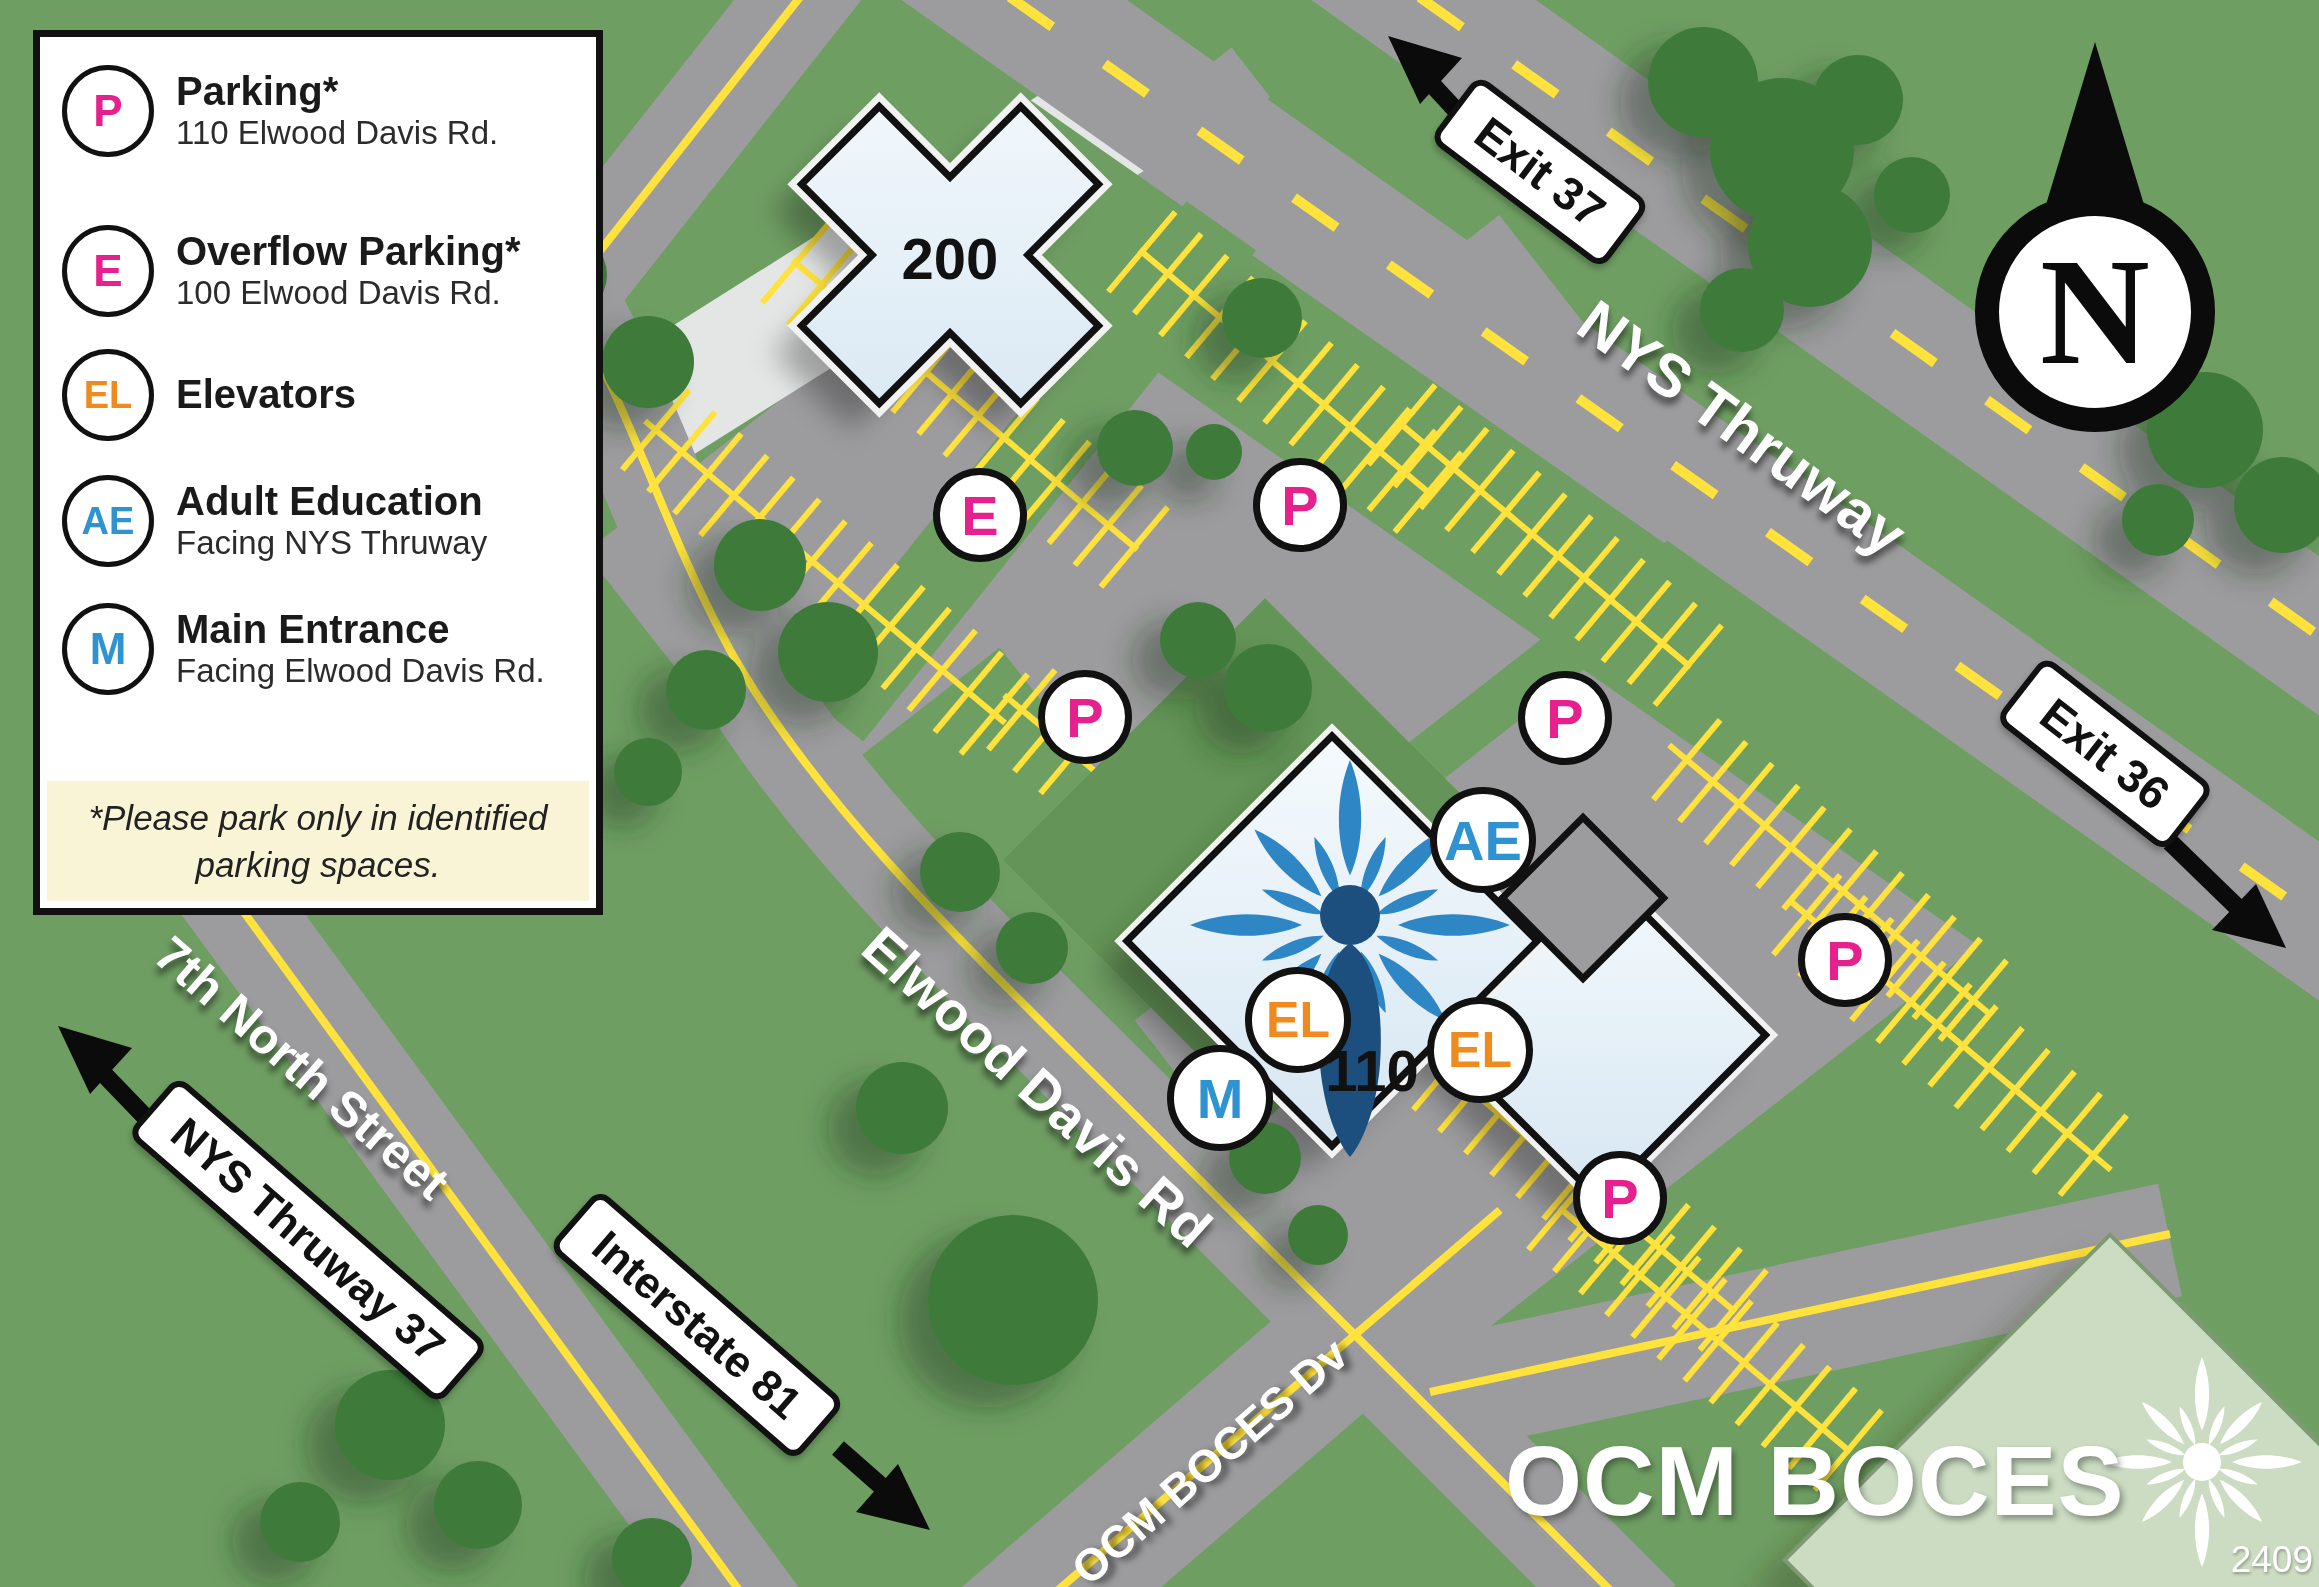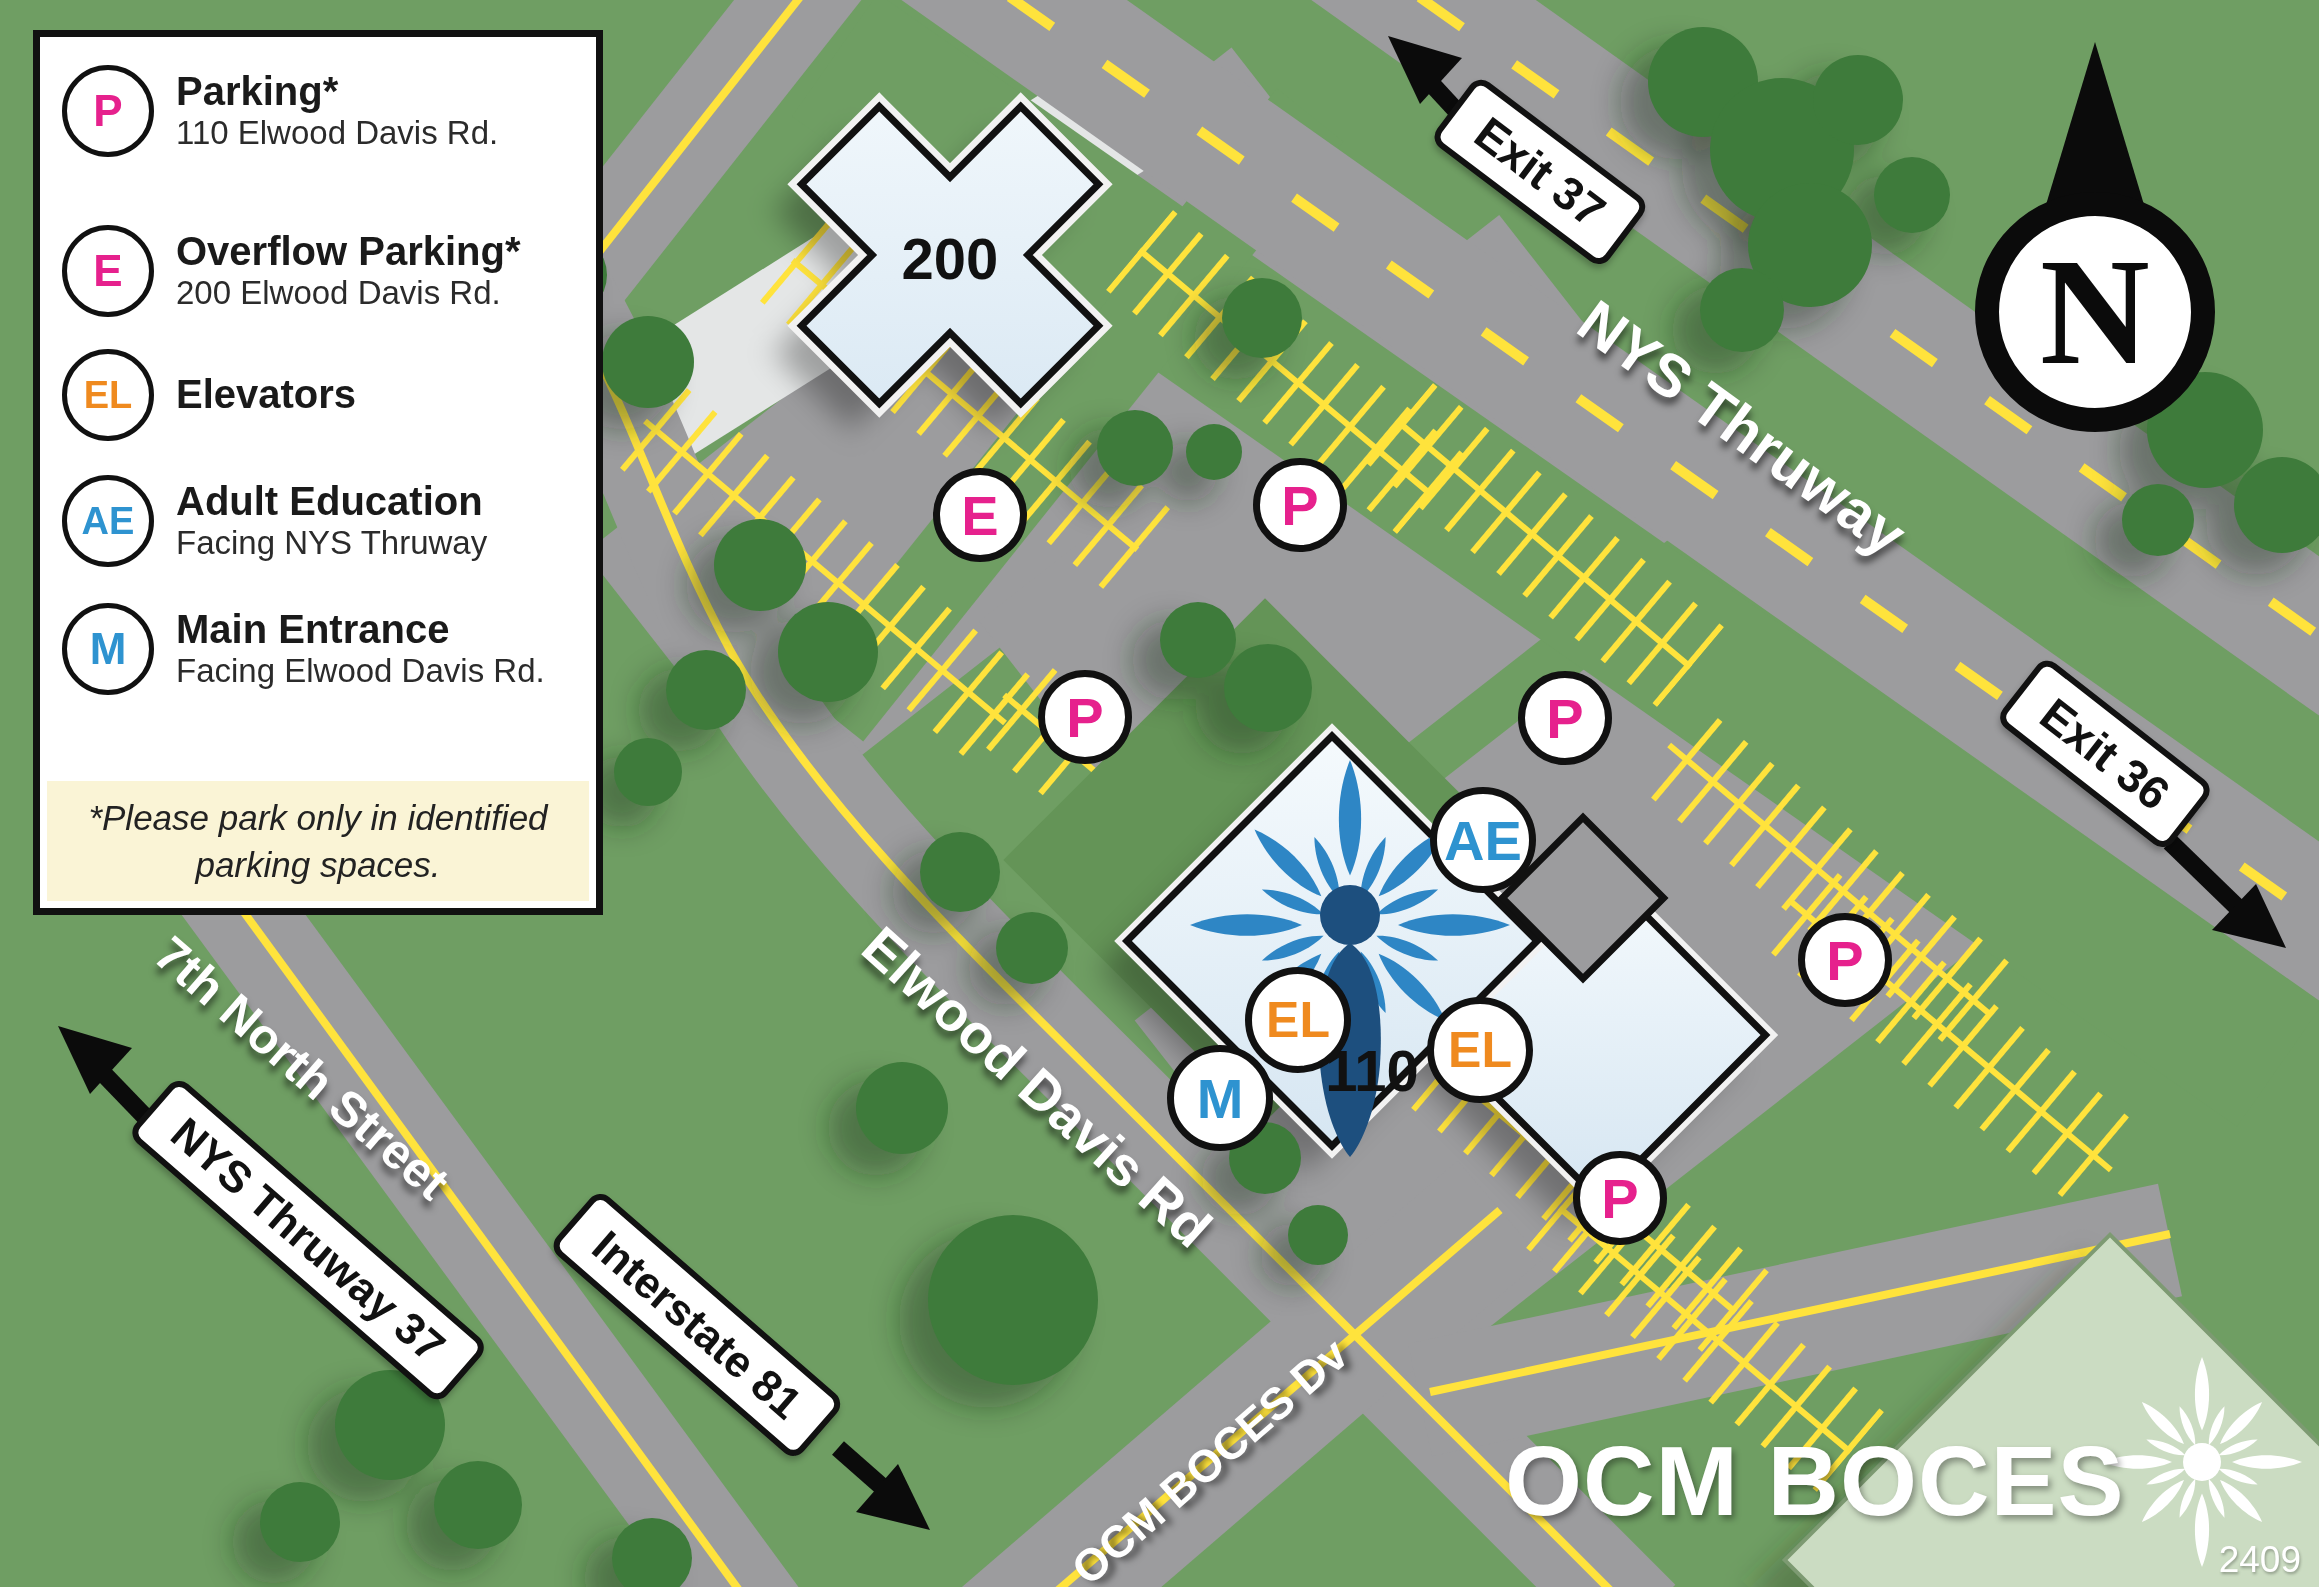--- a/index.html
+++ b/index.html
@@ -55,21 +55,21 @@
     border:24px solid #0b0b0b;background:#fff;box-sizing:border-box;z-index:26;
     display:flex;align-items:center;justify-content:center;
     font-family:"Liberation Serif", serif;font-size:152px;font-weight:600;color:#0b0b0b;
   }
   
   .wordmark{
     position:absolute;left:1505px;top:1424px;z-index:28;color:#fff;font-weight:bold;
     font-size:99px;letter-spacing:1px;text-shadow:3px 4px 6px rgba(0,0,0,0.35);white-space:nowrap;
   }
   .docnum{
-    position:absolute;right:18px;bottom:6px;z-index:28;color:#fff;font-size:37px;font-weight:normal;
+    position:absolute;right:6px;bottom:6px;z-index:28;color:#fff;font-size:37px;font-weight:normal;
     text-shadow:1px 2px 3px rgba(0,0,0,0.3);
     text-align:center;
   }
 </style>
 </head>
 <body>
 
 <div class="stage">
 
   <svg class="scene" width="2319" height="1587" viewBox="0 0 2319 1587">
@@ -341,21 +341,21 @@
       <div class="lg-circle c-pink">P</div>
       <div>
         <div class="lg-title">Parking*</div>
         <div class="lg-sub">110 Elwood Davis Rd.</div>
       </div>
     </div>
     <div class="lg-row" style="top:188px;">
       <div class="lg-circle c-pink">E</div>
       <div>
         <div class="lg-title">Overflow Parking*</div>
-        <div class="lg-sub">200 Elwood Davis Rd.</div>
+        <div class="lg-sub">100 Elwood Davis Rd.</div>
       </div>
     </div>
     <div class="lg-row" style="top:312px;">
       <div class="lg-circle c-orange two">EL</div>
       <div>
         <div class="lg-title">Elevators</div>
       </div>
     </div>
     <div class="lg-row" style="top:438px;">
       <div class="lg-circle c-blue two">AE</div>

